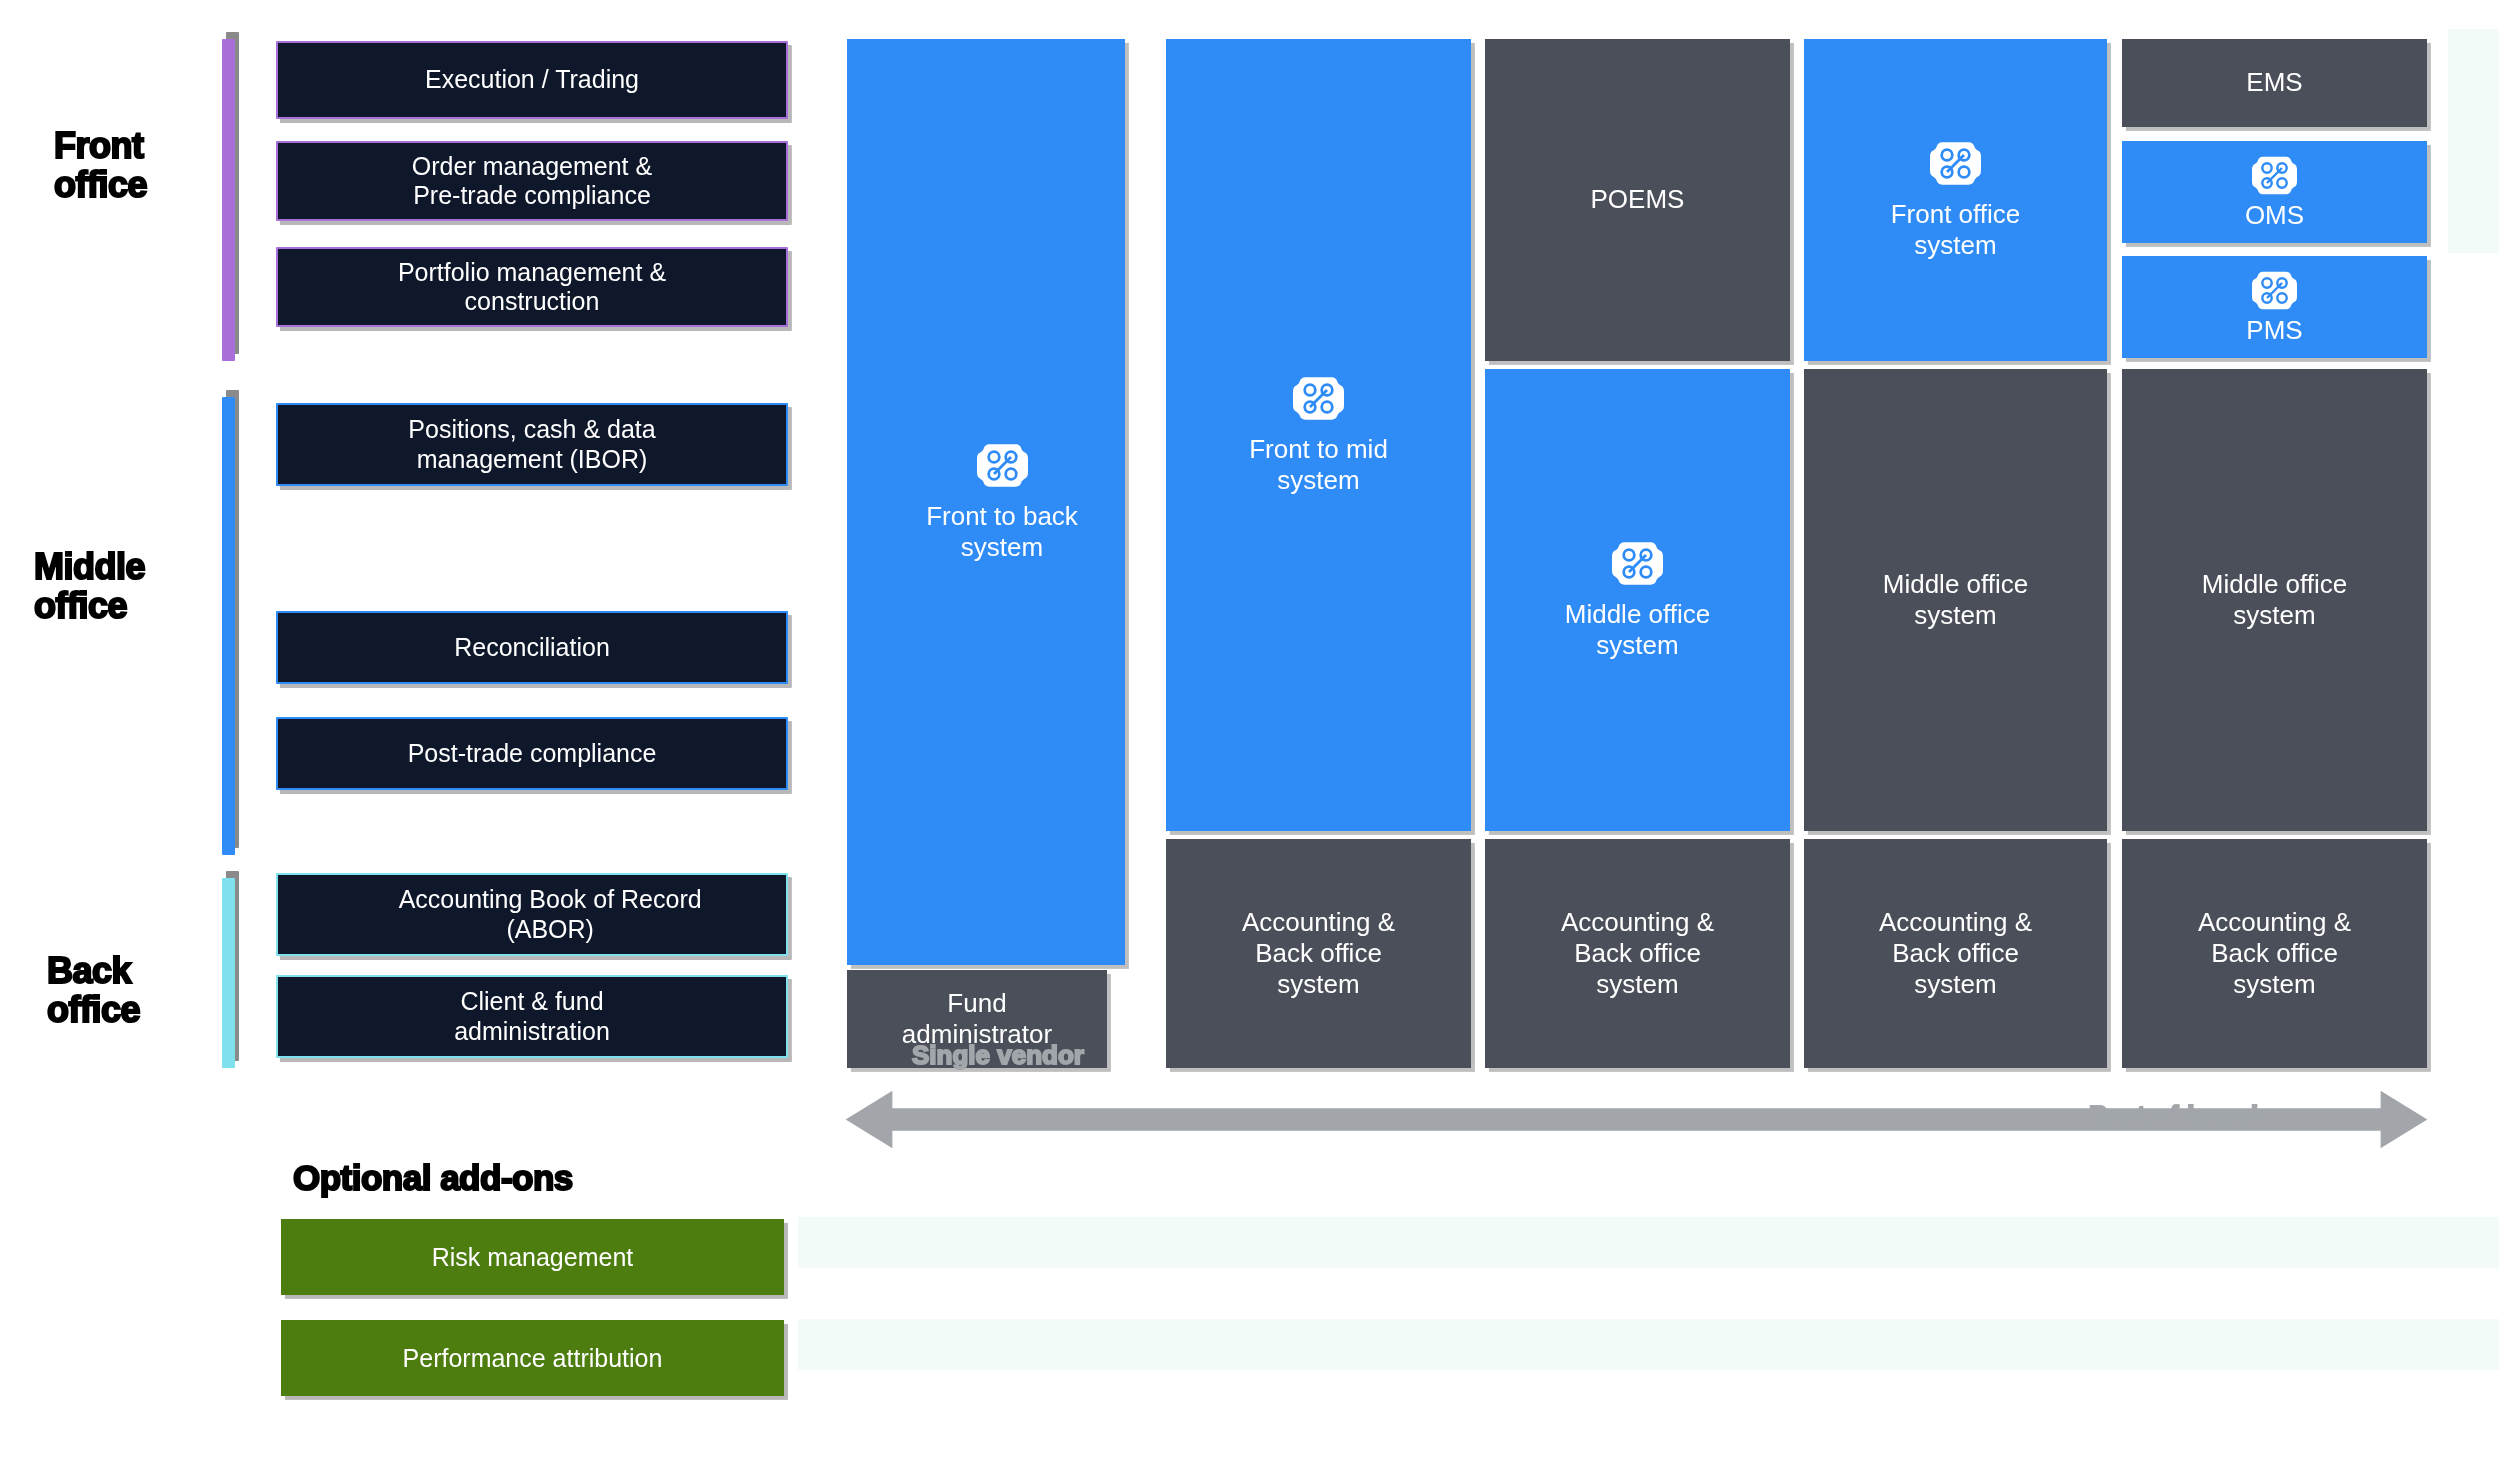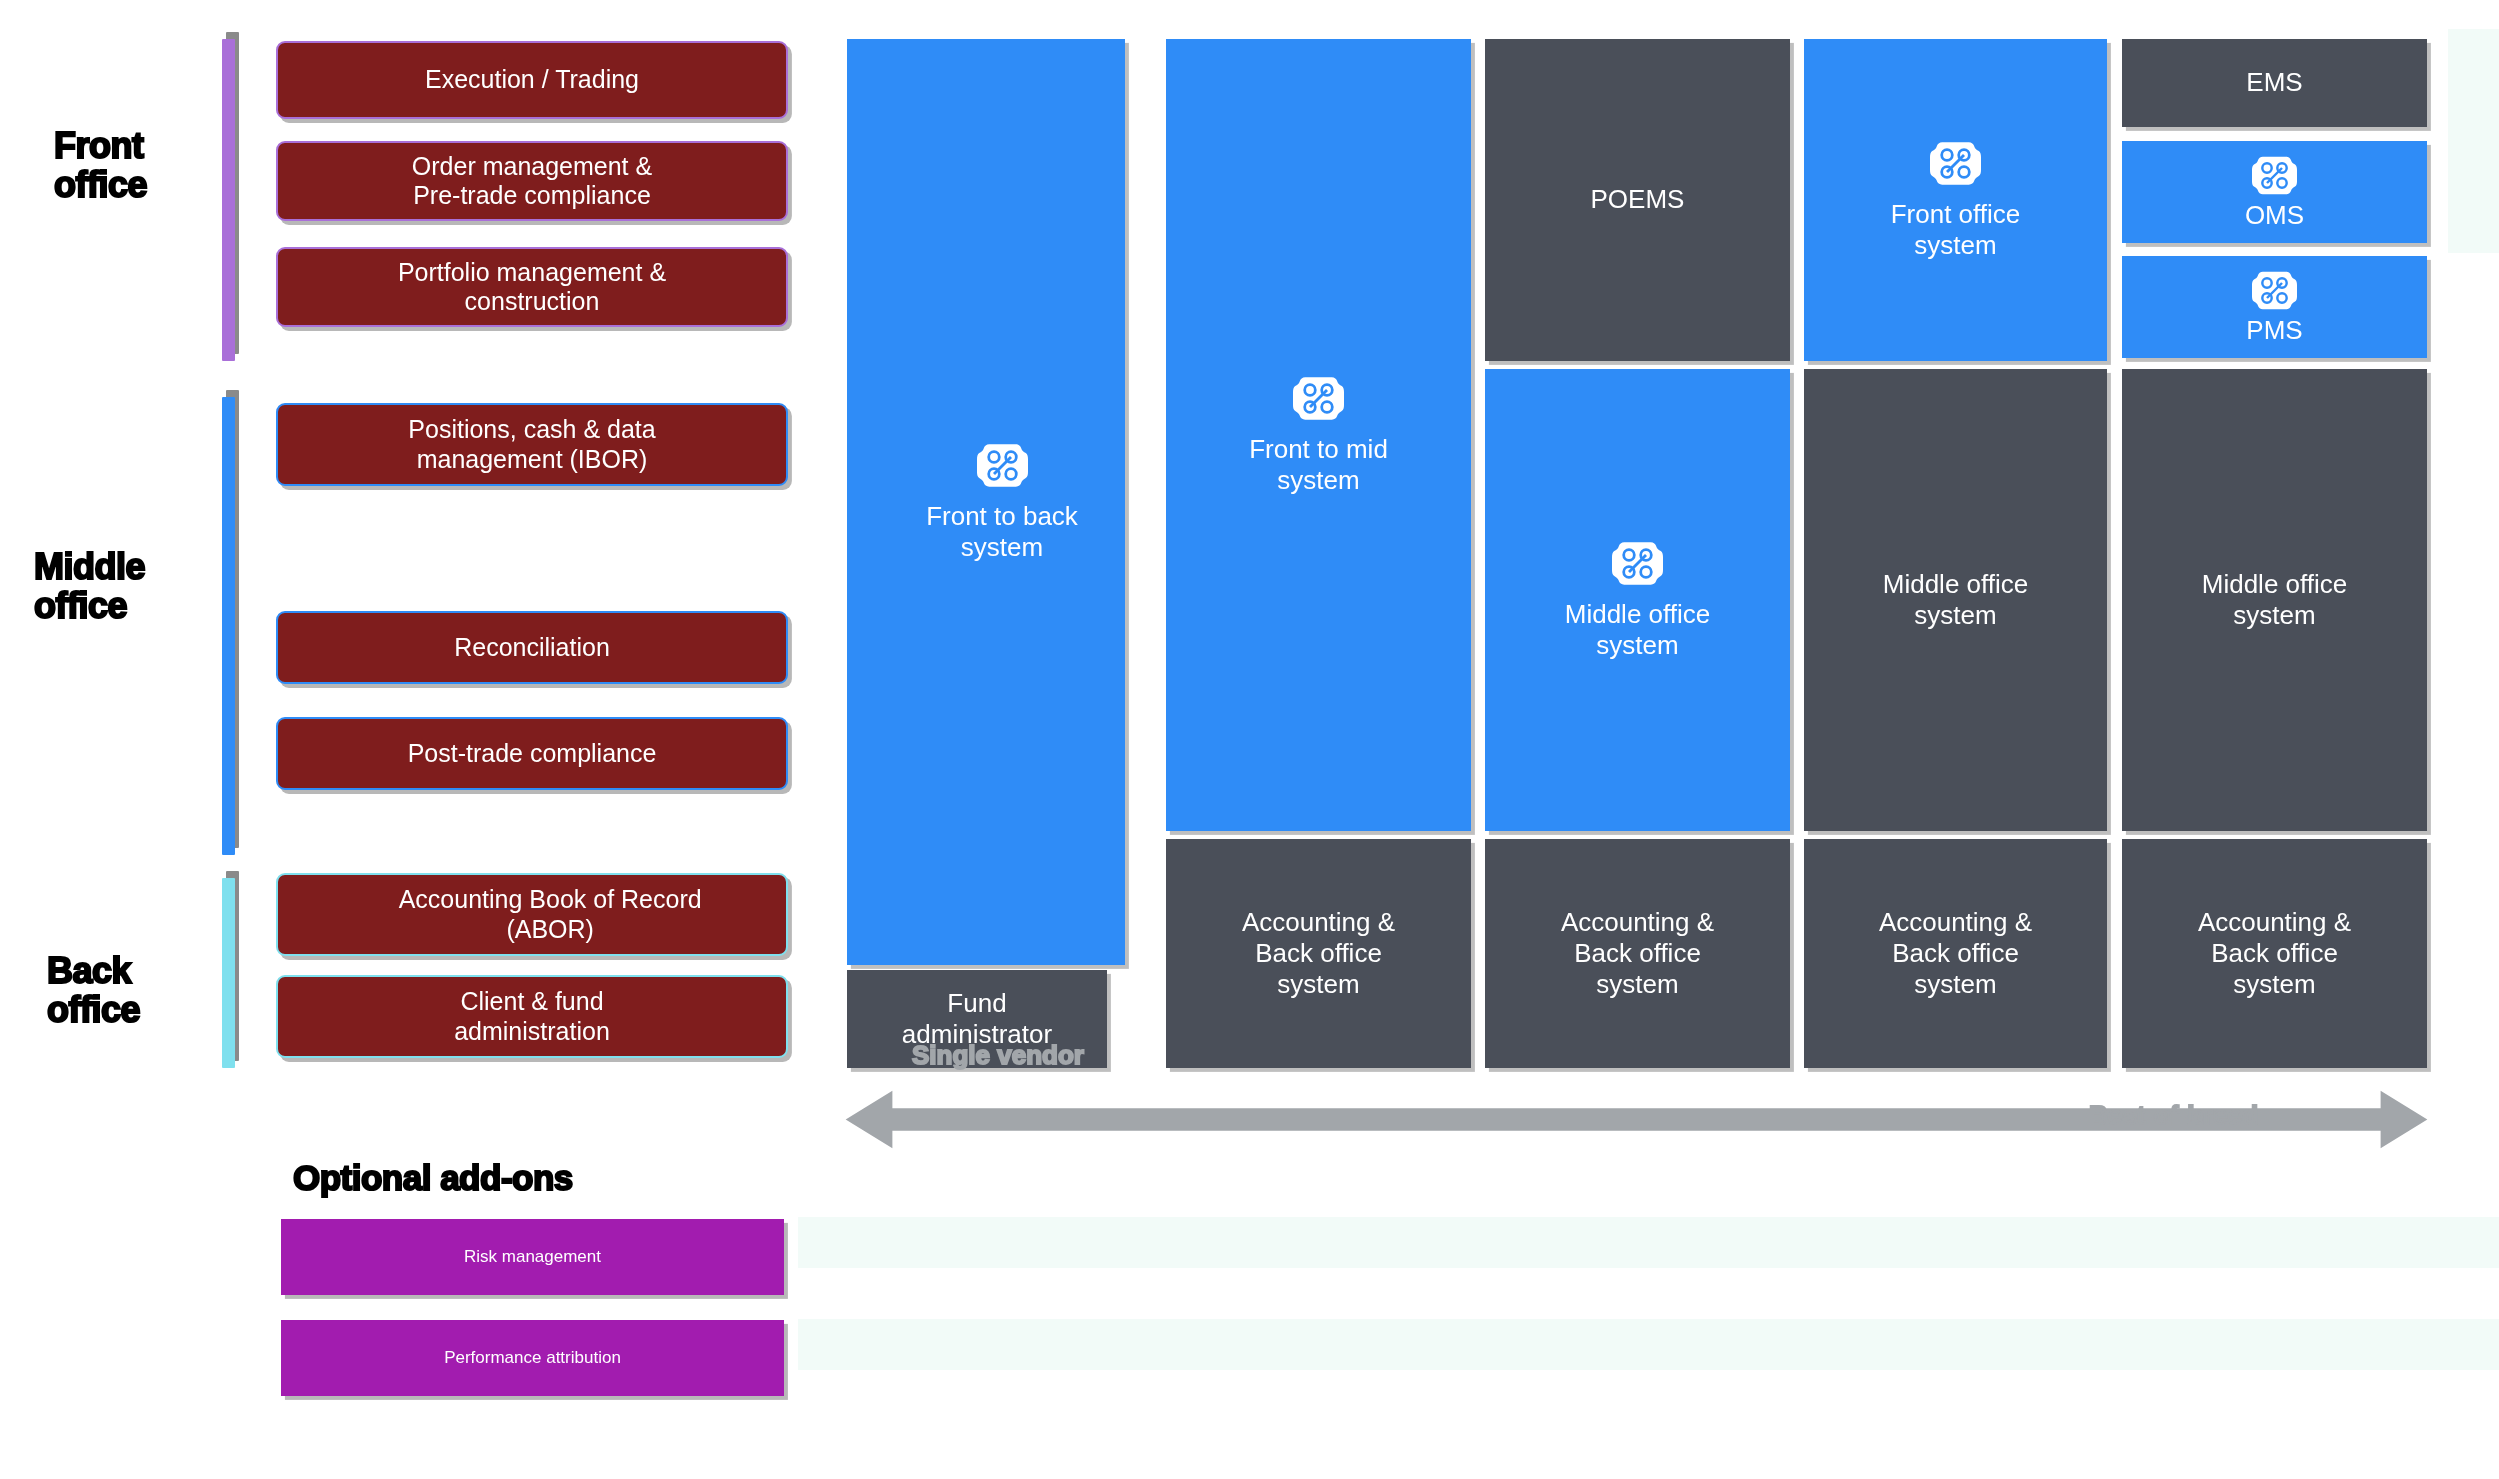--- a/index.html
+++ b/index.html
@@ -23,40 +23,40 @@
     color:#000000;
     letter-spacing:-0.5px;
     text-align:left;
     -webkit-text-stroke:2.1px #000;
   }
   .rail{position:absolute;width:12.7px;border-radius:1px;}
   .rail-shadow{position:absolute;width:12.7px;background:#8a8a8a;border-radius:1px;}
 
   .capbox{
     position:absolute;
-    background:#7f1d1d;
-    border-radius:9px;
+    background:#0f172a;
+    border-radius:1px;
     box-sizing:border-box;
     display:flex;align-items:center;justify-content:center;
     color:#ffffff;
     font-size:25px;
     line-height:1.18;
     text-align:center;
     padding:3.9px 11.7px;
     box-shadow:3.9px 3.9px 0 rgba(0,0,0,0.28);
   }
   .capbox.purple{border:2.9px solid #a96fd8;}
   .capbox.blue{border:2.9px solid #2f8cf7;}
   .capbox.cyan{border:2.9px solid #7fe0ee;}
 
   .addon{
     position:absolute;
-    background:#a21caf;
+    background:#4d7c0f;
     color:#ffffff;
-    font-size:17px;
+    font-size:25px;
     display:flex;align-items:center;justify-content:center;
     text-align:center;
     box-shadow:3.9px 3.9px 0 rgba(0,0,0,0.28);
     box-sizing:border-box;
   }
 
   
   .sysbox{
     position:absolute;
     box-sizing:border-box;

